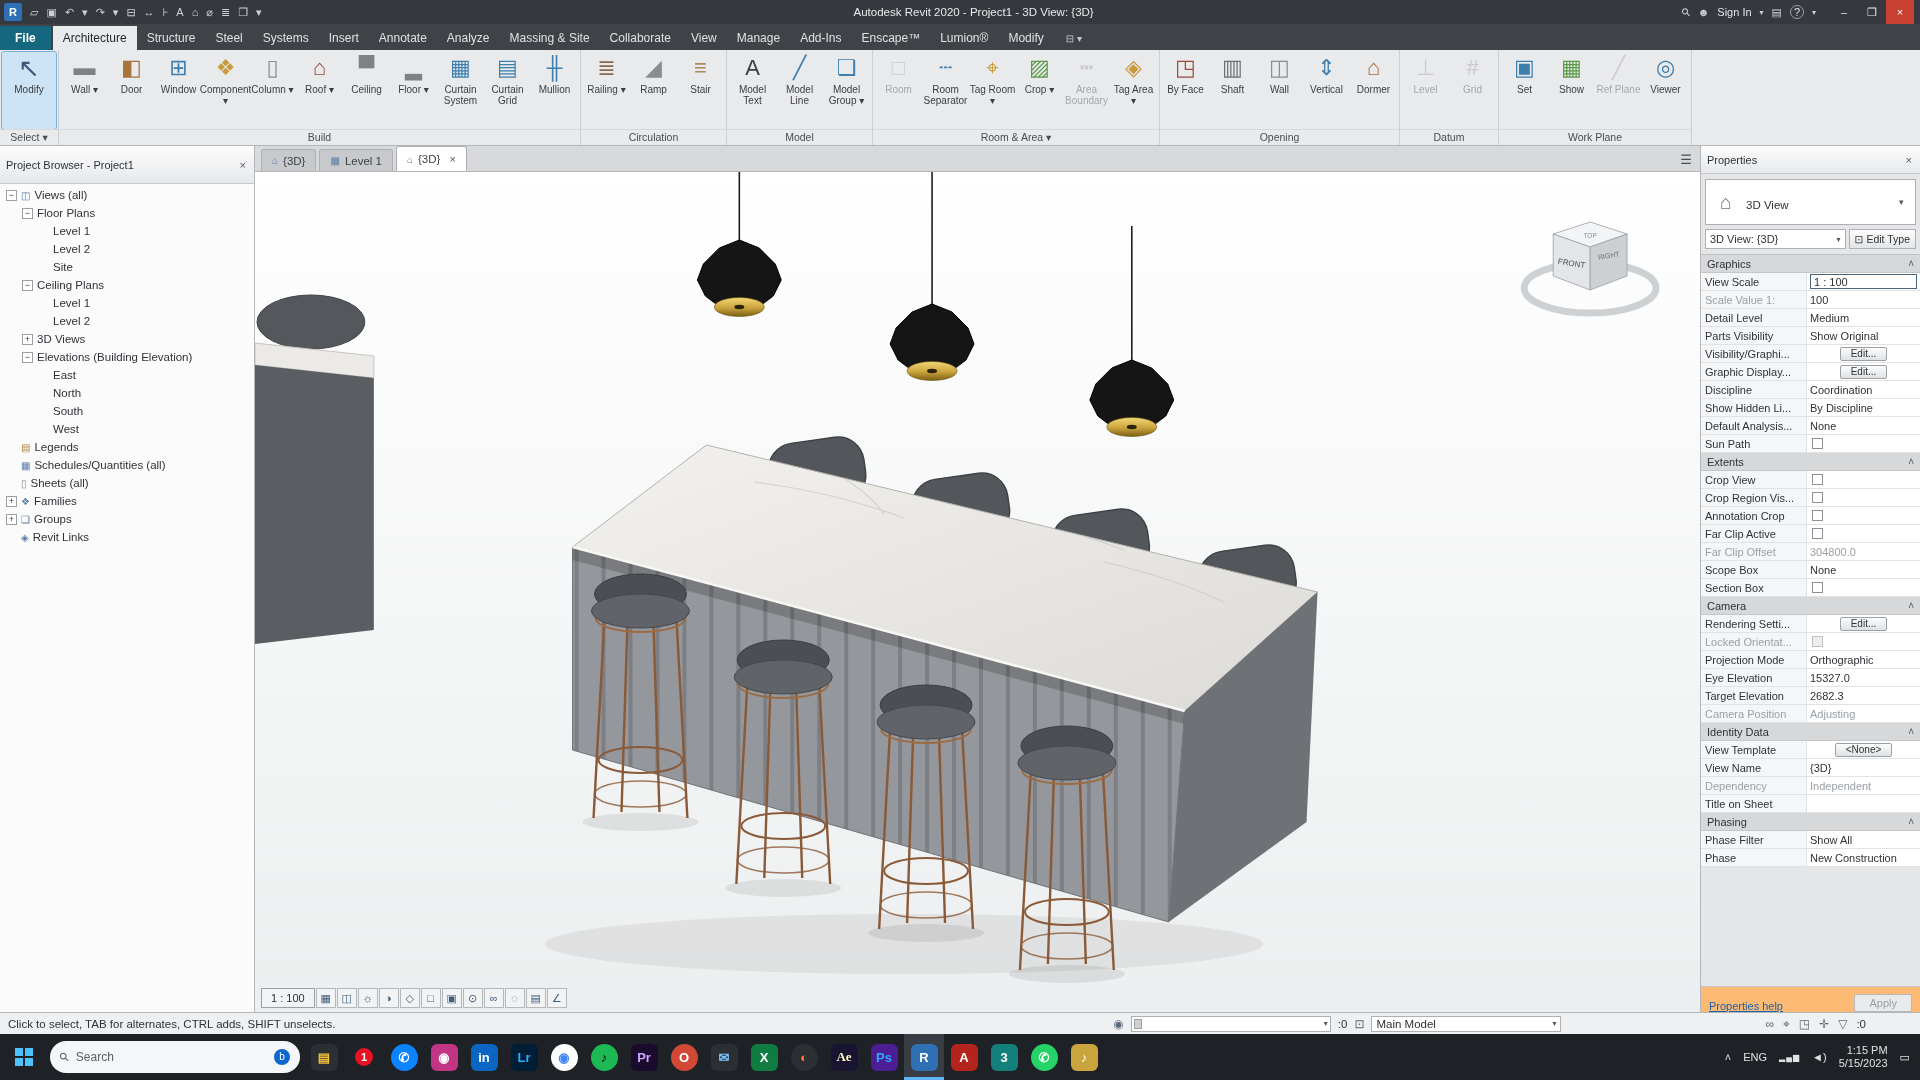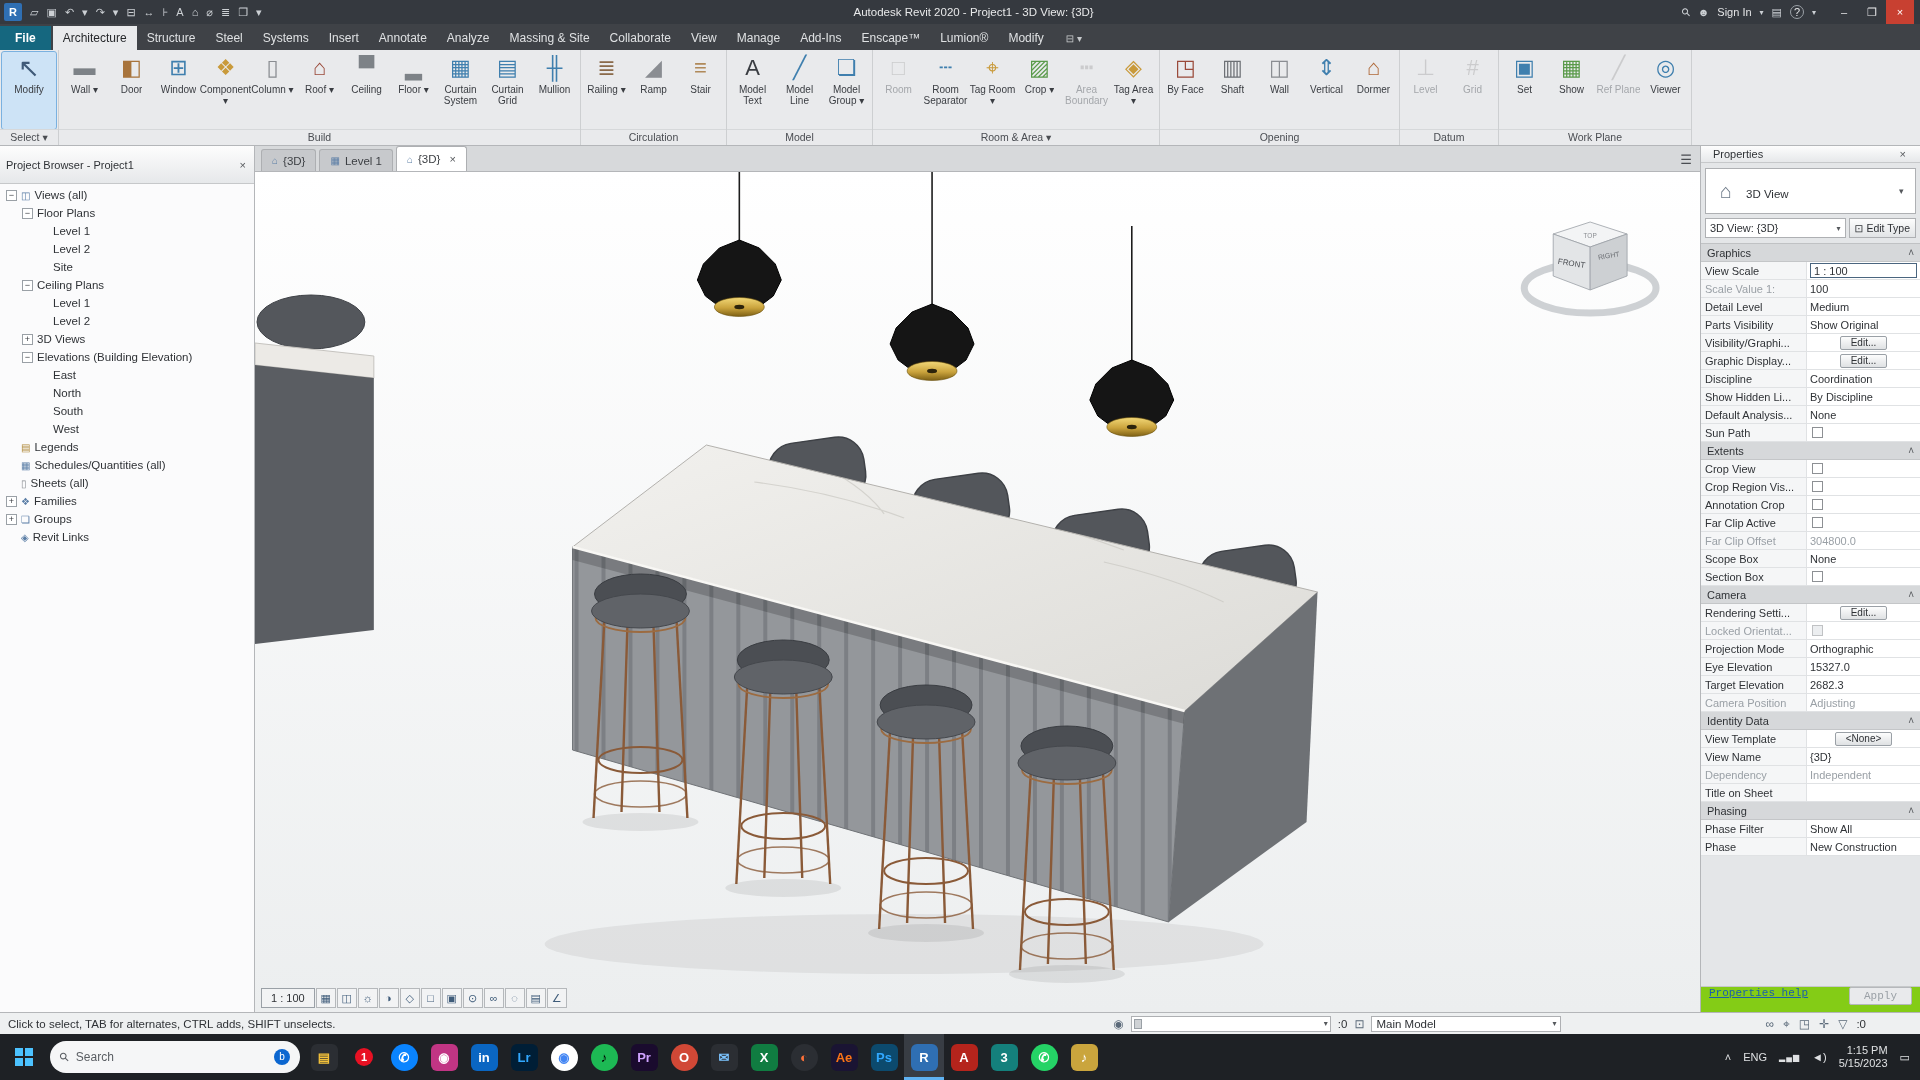--- a/index.html
+++ b/index.html
@@ -72,21 +72,21 @@
 
   .viewport { flex:1; position:relative; background:linear-gradient(#ffffff, #eceeef); min-height:0; }
   svg.scene { position:absolute; inset:0; width:100%; height:100%; display:block; }
   .view-controls { position:absolute; left:6px; bottom:4px; display:flex; align-items:center; gap:1px; }
   .vc-scale { height:20px; border:1px solid #9aa0a6; background:#f2f3f4; padding:0 9px; font-size:11px; display:flex; align-items:center; }
   .vc-btn { width:20px; height:20px; border:1px solid #b5b8bb; background:#f2f3f4; font-size:11px; display:flex; align-items:center;
     justify-content:center; color:#3f5c7a; }
 
   
   .properties { width:220px; flex:0 0 auto; background:#e4e6e8; border-left:1px solid #b4b6b9; display:flex; flex-direction:column; font-size:11px; }
-  .props-header { height:17px; flex:0 0 auto; display:flex; align-items:center; padding:0 12px;
+  .props-header { height:28px; flex:0 0 auto; display:flex; align-items:center; padding:0 6px;
     background:linear-gradient(#fdfdfd,#e6e8ea); border-bottom:1px solid #c6c8ca; font-size:11px; }
   .props-header .pbx { margin-left:auto; color:#55585c; padding:0 2px; }
   .type-selector { margin:5px 4px 4px; background:#fff; border:1px solid #aeb0b3; height:46px; flex:0 0 auto; display:flex; align-items:center; }
   .ts-icon { width:40px; text-align:center; font-size:20px; color:#6d7a88; }
   .ts-label { flex:1; font-size:11.5px;margin-top:6px; }
   .ts-chevron { width:16px; color:#55585c; font-size:9px; }
   .selector-row { display:flex; margin:0 4px 5px; gap:3px; flex:0 0 auto; }
   .inst-select { flex:1; border:1px solid #aeb0b3; background:#fff; height:20px; display:flex; align-items:center; padding:0 4px; overflow:hidden; white-space:nowrap; }
   .inst-select .combo-arrow { margin-left:auto; font-size:8px; color:#55585c; }
   .edit-type-btn { border:1px solid #aeb0b3; background:linear-gradient(#fdfdfd,#e2e4e6); padding:0 5px; height:20px;
@@ -98,21 +98,21 @@
   .prow { display:flex; height:18px; border-bottom:1px solid #e0e2e4; background:#f5f6f7; }
   .plabel { width:106px; flex:0 0 auto; padding:0 4px; display:flex; align-items:center; border-right:1px solid #e0e2e4;
     overflow:hidden; white-space:nowrap; }
   .pvalue { flex:1; display:flex; align-items:center; padding:0 3px; background:#fff; overflow:hidden; white-space:nowrap; }
   .disabled { color:#9aa0a6; }
   .val-input { border:1px solid #4a657f; width:100%; height:15px; background:#fff; display:flex; align-items:center; padding:0 3px; }
   .val-btn { margin:0 auto; border:1px solid #9aa0a6; background:linear-gradient(#fdfdfd,#dfe1e3); font-size:10px; padding:0 10px;
     height:14px; display:flex; align-items:center; border-radius:2px; color:#2f3236; }
   .checkbox { width:11px; height:11px; border:1px solid #8d9094; background:#fff; margin-left:2px; }
   .checkbox.cb-disabled { border-color:#c0c2c4; background:#eceef0; }
-  .props-footer { height:26px; flex:0 0 auto; display:flex; align-items:flex-start; padding:0 8px; background:#84cc16; border-top:1px solid #c6c8ca;font-family:Liberation Mono, monospace; }
+  .props-footer { height:26px; flex:0 0 auto; display:flex; align-items:flex-end; padding:0 8px; background:#fdba74; border-top:1px solid #c6c8ca; }
   .props-help { color:#1b5faa; text-decoration:underline; font-size:11px; }
   .apply-btn { margin-left:auto; border:1px solid #b5b8bb; background:#e9eaec; color:#9aa0a6; padding:2px 14px; border-radius:2px; }
 
   
   .statusbar { height:22px; flex:0 0 auto; background:#eef0f1; border-top:1px solid #b4b6b9; display:flex; align-items:center;
     font-size:11.5px; padding:0 8px; gap:7px; }
   .sb-hint { flex:1; white-space:nowrap; overflow:hidden; }
   .sb-icon { color:#5b6a7a; font-size:12px; }
   .sb-combo { width:200px; height:16px; border:1px solid #aeb0b3; background:#fff; display:flex; align-items:center; padding:0 2px; }
   .combo-handle { width:8px; height:10px; background:#cfd2d5; border:1px solid #9aa0a6; }
@@ -948,24 +948,24 @@
         <div class="tapp">
           <span class="tapp-tile" style="background: rgb(43, 46, 51); color: rgb(124, 196, 255);">✉</span>
         </div>
         <div class="tapp">
           <span class="tapp-tile" style="background: rgb(16, 124, 65); color: rgb(255, 255, 255);">X</span>
         </div>
         <div class="tapp">
           <span class="tapp-tile round" style="background: rgb(43, 46, 51); color: rgb(255, 113, 57);">◐</span>
         </div>
         <div class="tapp">
-          <span class="tapp-tile" style="background: rgb(26, 20, 51); color: #f97316;">Ae</span>
-        </div>
-        <div class="tapp">
-          <span class="tapp-tile" style="background: #0c4a6e; color: rgb(49, 168, 255);">Ps</span>
+          <span class="tapp-tile" style="background: rgb(26, 20, 51); color: #fef9c3; font-family: Liberation Serif, serif;">Ae</span>
+        </div>
+        <div class="tapp">
+          <span class="tapp-tile" style="background: #4c1d95; color: rgb(49, 168, 255);">Ps</span>
         </div>
         <div class="tapp active">
           <span class="tapp-tile" style="background: rgb(47, 111, 179); color: rgb(255, 255, 255);">R</span>
         </div>
         <div class="tapp">
           <span class="tapp-tile" style="background: rgb(181, 36, 28); color: rgb(255, 255, 255);">A</span>
         </div>
         <div class="tapp">
           <span class="tapp-tile" style="background: rgb(20, 128, 124); color: rgb(255, 255, 255);">3</span>
         </div>

